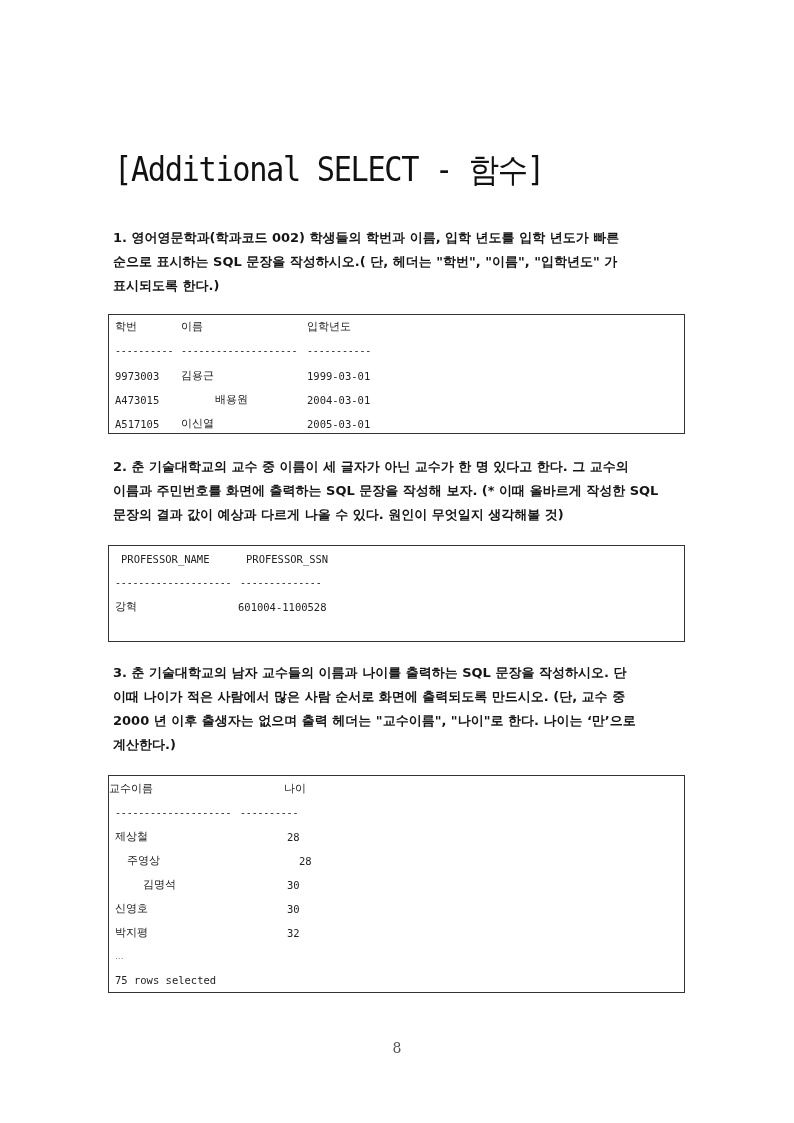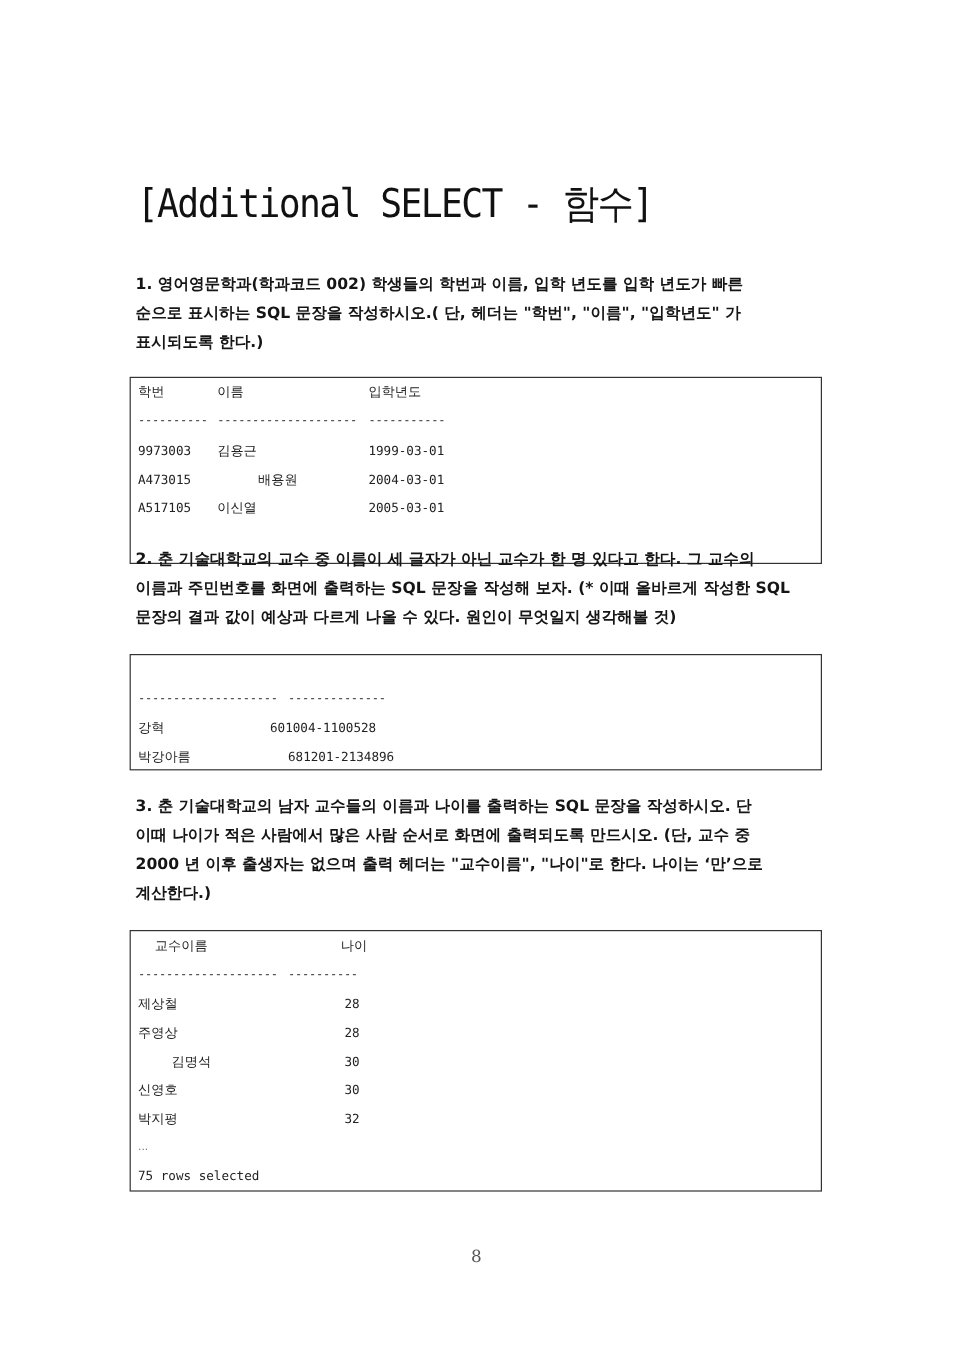--- a/index.html
+++ b/index.html
@@ -38,21 +38,21 @@
 <body>
 
 <h1 class="title">[Additional SELECT - 함수]</h1>
 
 <div class="question" style="top:226px;">
   <p> 1. 영어영문학과(학과코드 002) 학생들의 학번과 이름, 입학 년도를 입학 년도가 빠른</p>
   <p>순으로 표시하는 SQL 문장을 작성하시오.( 단, 헤더는 "학번", "이름", "입학년도" 가</p>
   <p>표시되도록 한다.)</p>
 </div>
 
-<div class="result-box" style="top:314px; height:156px;text-decoration:underline;">
+<div class="result-box" style="top:314px; height:120px;text-decoration:underline;">
   <div class="row" style="top:2px;">
     <span class="cell" style="left:6px;">학번</span>
     <span class="cell" style="left:72px;">이름</span>
     <span class="cell" style="left:198px;">입학년도</span>
   </div>
   <div class="row" style="top:26px;">
     <span class="cell dash" style="left:6px;">----------</span>
     <span class="cell dash" style="left:72px;">--------------------</span>
     <span class="cell dash" style="left:198px;">-----------</span>
   </div>
@@ -73,55 +73,55 @@
   </div>
 </div>
 
 <div class="question" style="top:455px;">
   <p>2. 춘 기술대학교의 교수 중 이름이 세 글자가 아닌 교수가 한 명 있다고 한다. 그 교수의</p>
   <p>이름과 주민번호를 화면에 출력하는 SQL 문장을 작성해 보자. (* 이때 올바르게 작성한 SQL</p>
   <p>문장의 결과 값이 예상과 다르게 나올 수 있다. 원인이 무엇일지 생각해볼 것)</p>
 </div>
 
 <div class="result-box" style="top:545px; height:97px;">
+  <div class="row" style="top:3px;">
+    <span class="cell mono" style="left:12px;">PROFESSOR_NAME</span>
+    <span class="cell mono" style="left:137px;">PROFESSOR_SSN</span>
+  </div>
   <div class="row" style="top:27px;">
     <span class="cell dash" style="left:6px;">--------------------</span>
     <span class="cell dash" style="left:131px;">--------------</span>
   </div>
   <div class="row" style="top:51px;text-align:center;">
     <span class="cell" style="left:6px;">강혁</span>
-    <span class="cell mono" style="left:116px;">601004-1100528</span>
-  </div>
-  <div class="row" style="top:75px;">
-    <span class="cell" style="left:6px;">박강아름</span>
-    <span class="cell mono" style="left:131px;">681201-2134896</span>
+    <span class="cell mono" style="left:129px;">601004-1100528</span>
   </div>
 </div>
 
 <div class="question" style="top:661px;">
   <p>3. 춘 기술대학교의 남자 교수들의 이름과 나이를 출력하는 SQL 문장을 작성하시오. 단</p>
   <p>이때 나이가 적은 사람에서 많은 사람 순서로 화면에 출력되도록 만드시오. (단, 교수 중</p>
   <p>2000 년 이후 출생자는 없으며 출력 헤더는 "교수이름", "나이"로 한다. 나이는 ‘만’으로</p>
   <p>계산한다.)</p>
 </div>
 
 <div class="result-box" style="top:775px; height:218px;">
   <div class="row" style="top:3px;">
-    <span class="cell" style="left:20px;">교수이름</span>
+    <span class="cell" style="left:0;">교수이름</span>
     <span class="cell" style="left:175px;">나이</span>
   </div>
   <div class="row" style="top:27px;">
     <span class="cell dash" style="left:6px;">--------------------</span>
     <span class="cell dash" style="left:131px;">----------</span>
   </div>
   <div class="row" style="top:51px;">
     <span class="cell" style="left:6px;">제상철</span>
     <span class="cell mono" style="left:178px;">28</span>
   </div>
-  <div class="row" style="top:75px;">
+  <div class="row" style="top:75px;margin-left:12px;">
     <span class="cell" style="left:6px;">주영상</span>
     <span class="cell mono" style="left:178px;">28</span>
   </div>
   <div class="row" style="top:99px;">
     <span class="cell" style="left:6px;margin-left:28px;">김명석</span>
     <span class="cell mono" style="left:178px;">30</span>
   </div>
   <div class="row" style="top:123px;">
     <span class="cell" style="left:6px;">신영호</span>
     <span class="cell mono" style="left:178px;">30</span>

